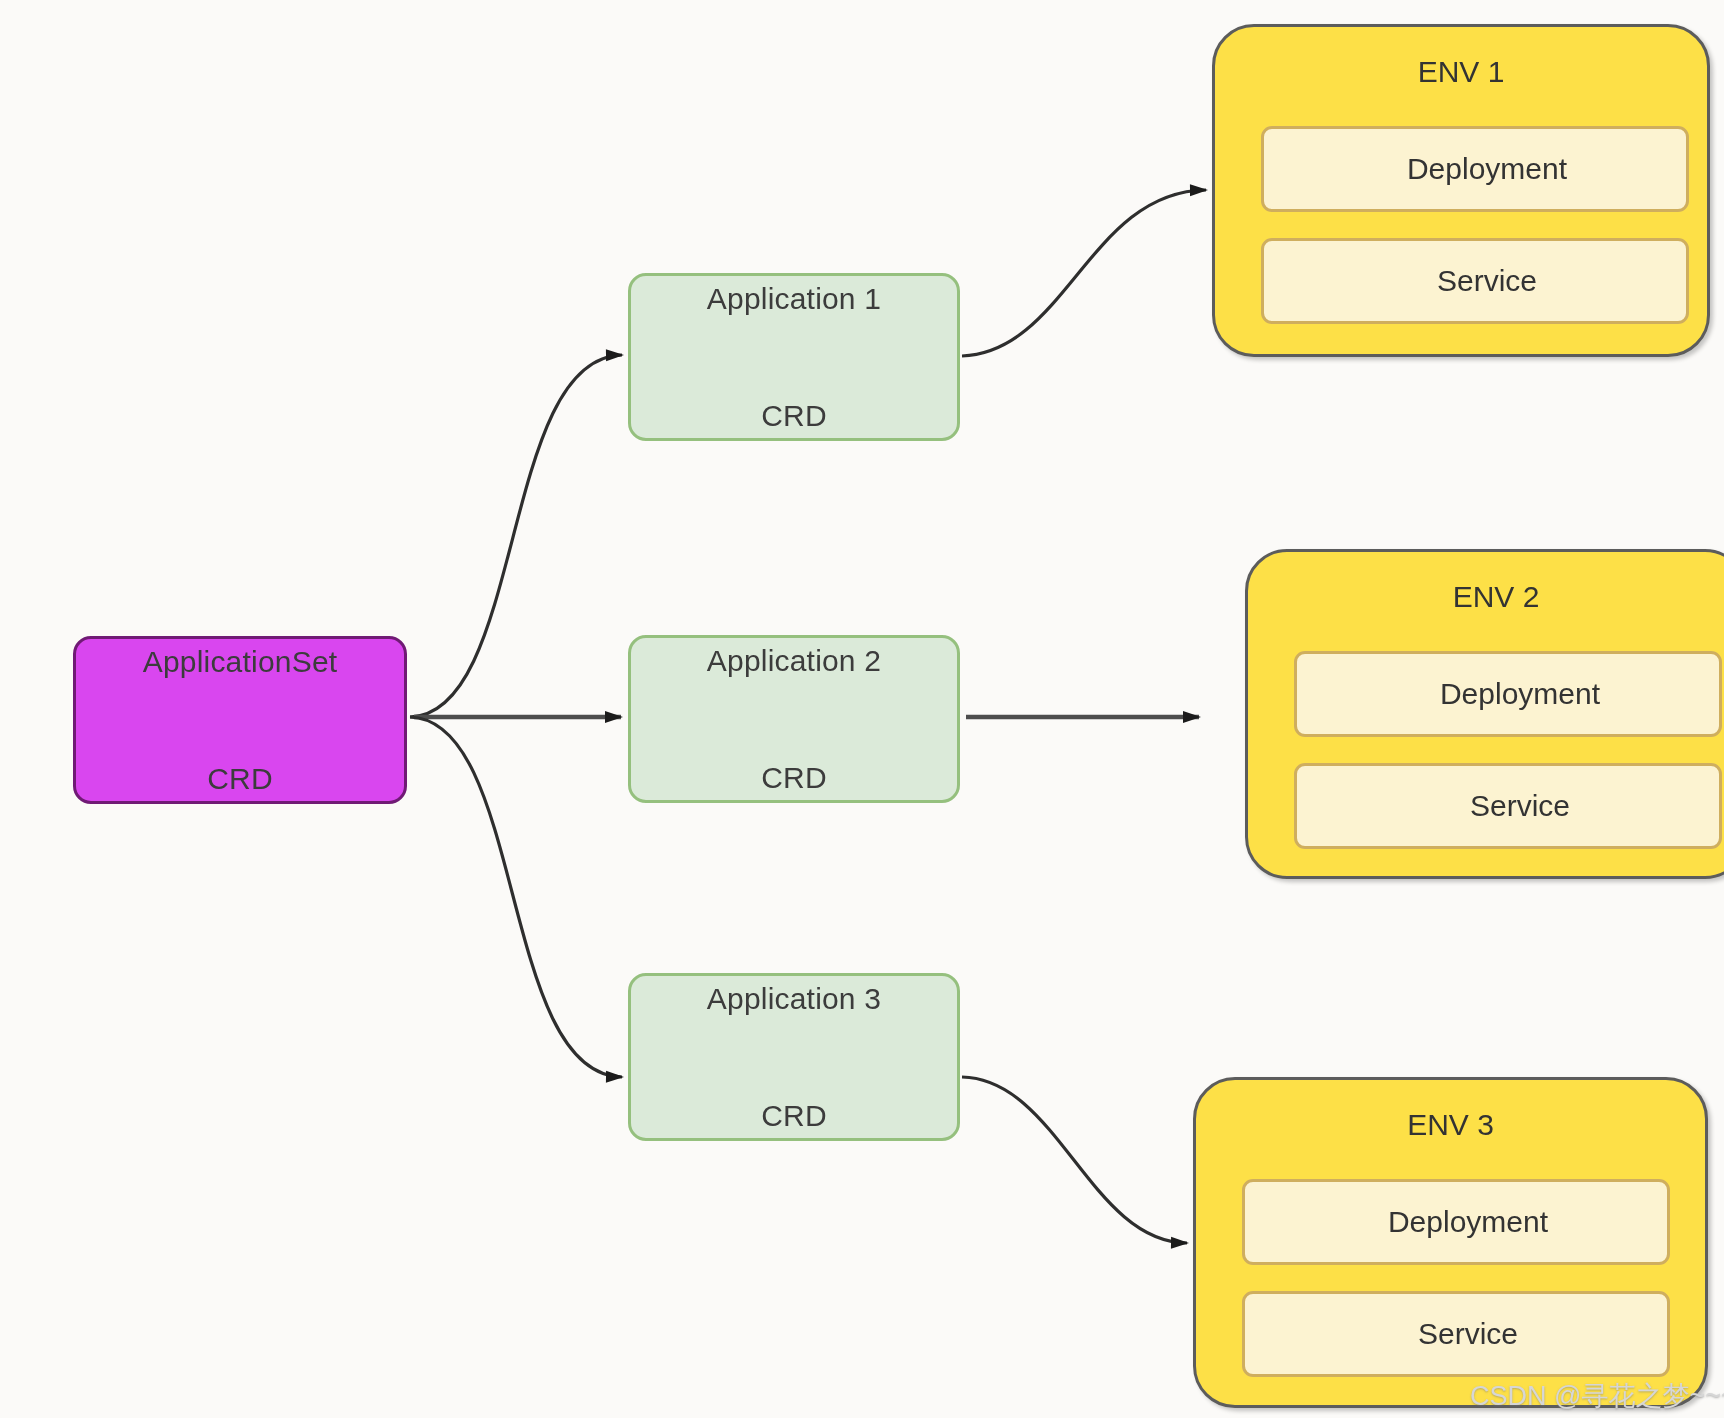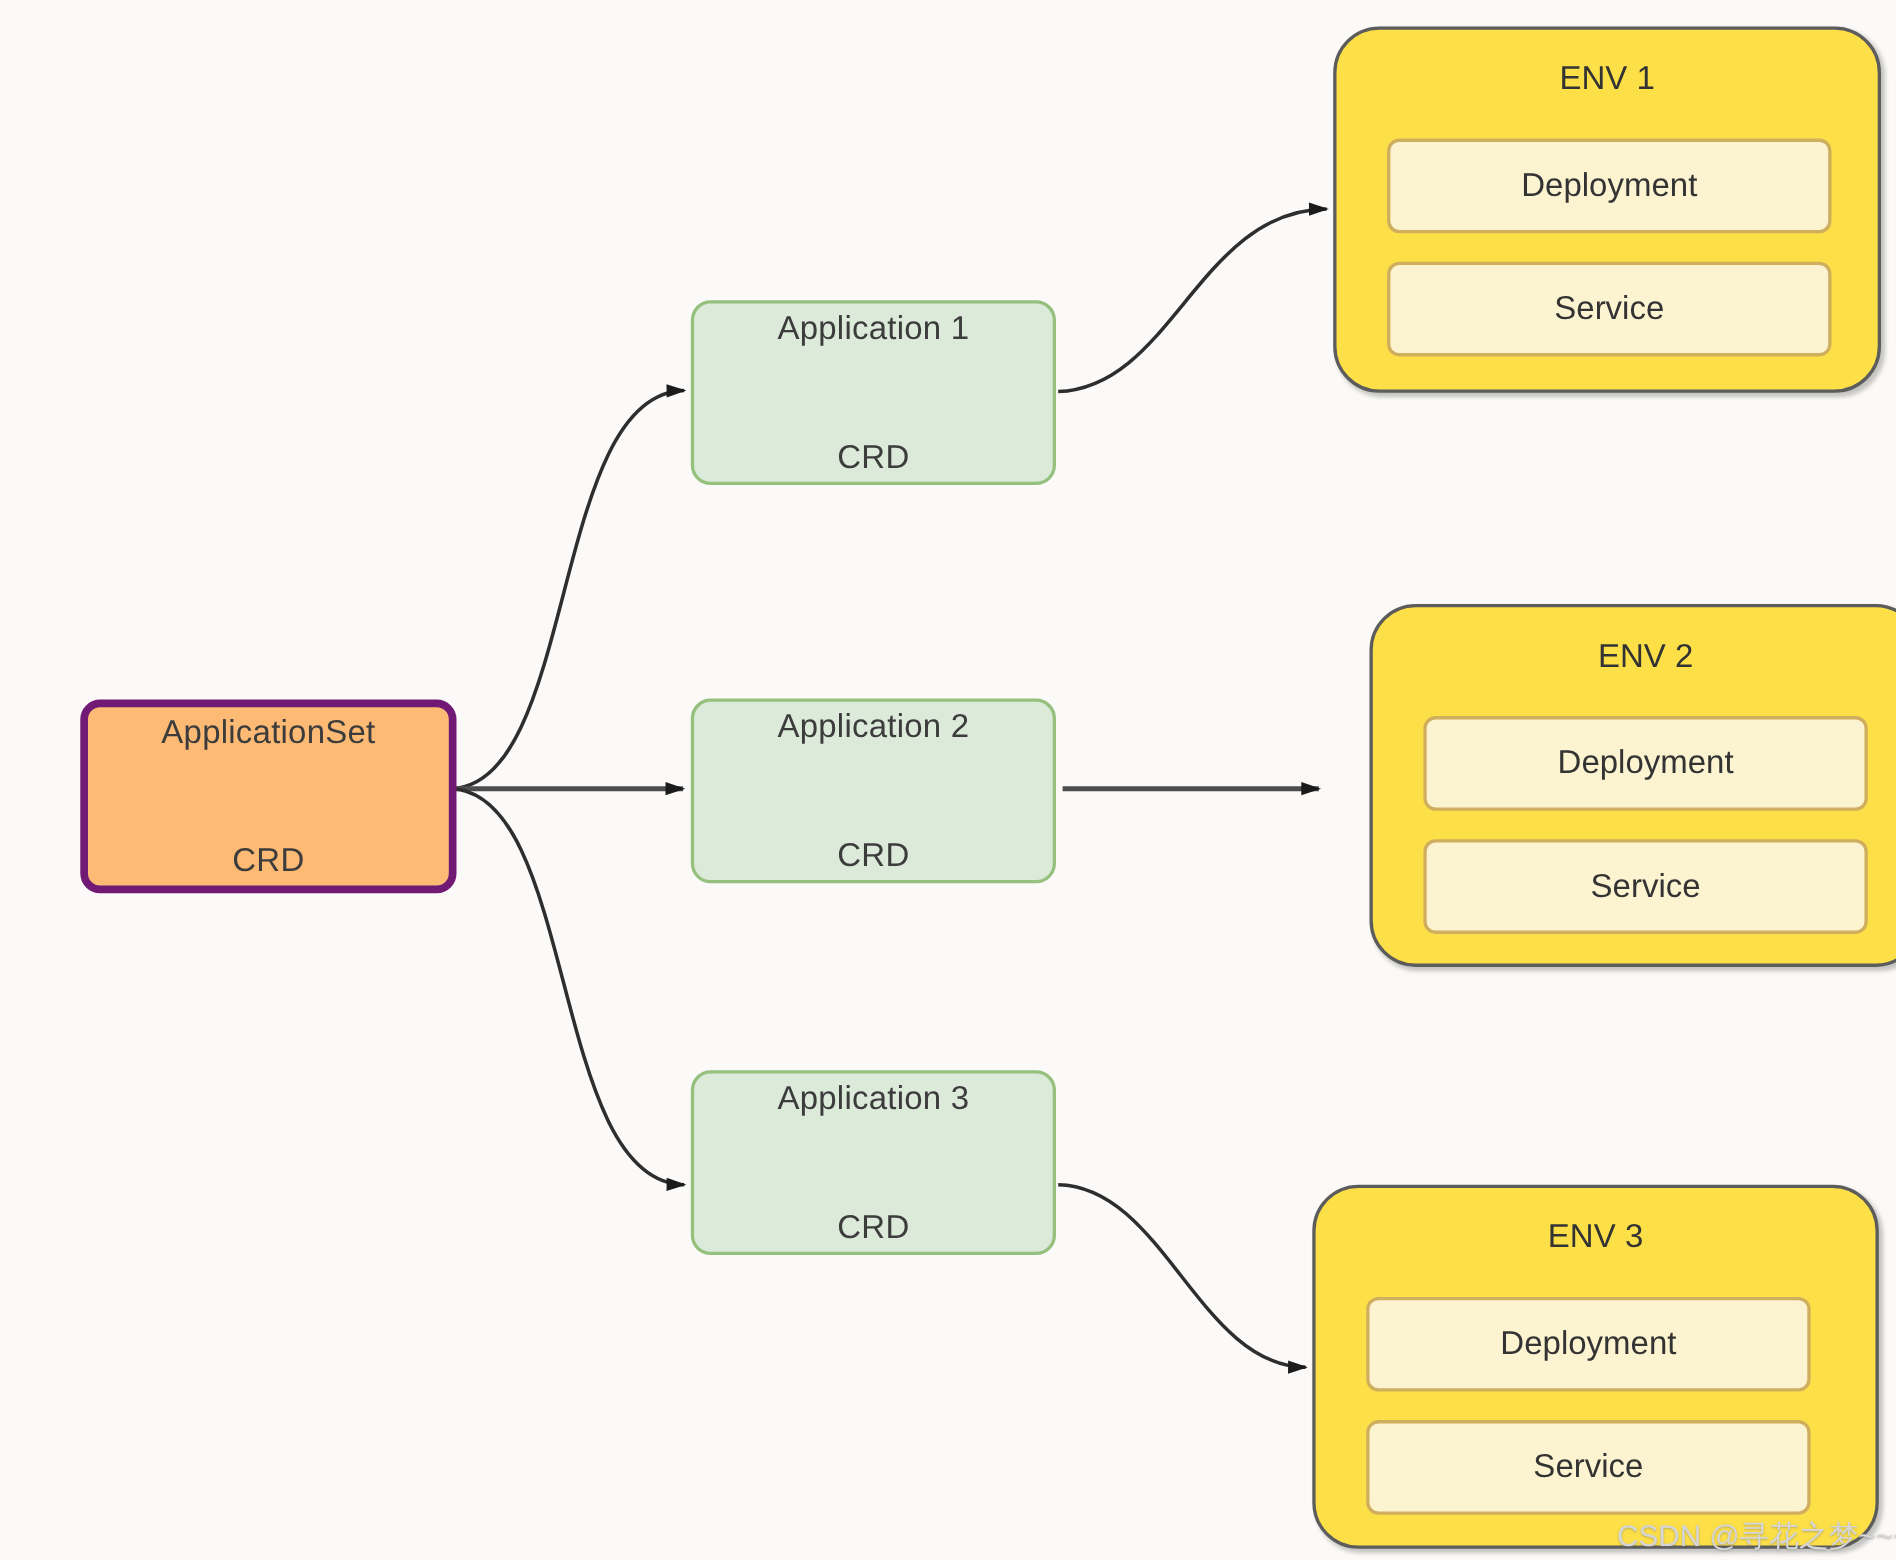--- a/index.html
+++ b/index.html
@@ -29,22 +29,22 @@
     flex-direction: column;
     align-items: center;
     justify-content: space-between;
     text-align: center;
     color: #3c3c3c;
     font-size: 30px;
     line-height: 45px;
     letter-spacing: 0.2px;
   }
   .node-blue {
-    background: #fdba74;
-    border: 7px solid #701a75;
+    background: #d946ef;
+    border: 3px solid #701a75;
     border-radius: 18px;
   }
   .node-green {
     background: #dbead9;
     border: 3px solid #95c07e;
     border-radius: 18px;
   }
   .appset { left: 73px;  top: 636px; width: 328px; height: 162px; }
   .app1   { left: 628px; top: 273px; width: 326px; height: 162px; }
   .app2   { left: 628px; top: 635px; width: 326px; height: 162px; }
@@ -75,20 +75,21 @@
     left: 46px;
     width: 398px;
     height: 80px;
     background: #fcf3d1;
     border: 3px solid #cfae5e;
     border-radius: 11px;
     text-align: center;
     line-height: 80px;
     font-size: 30px;
     color: #333333;
+    padding-left: 24px;
   }
   .res-deployment { top: 99px; }
   .res-service    { top: 211px; }
 
   .watermark {
     position: absolute;
     left: 1470px;
     top: 1378px;
     width: 254px;
     text-align: right;

